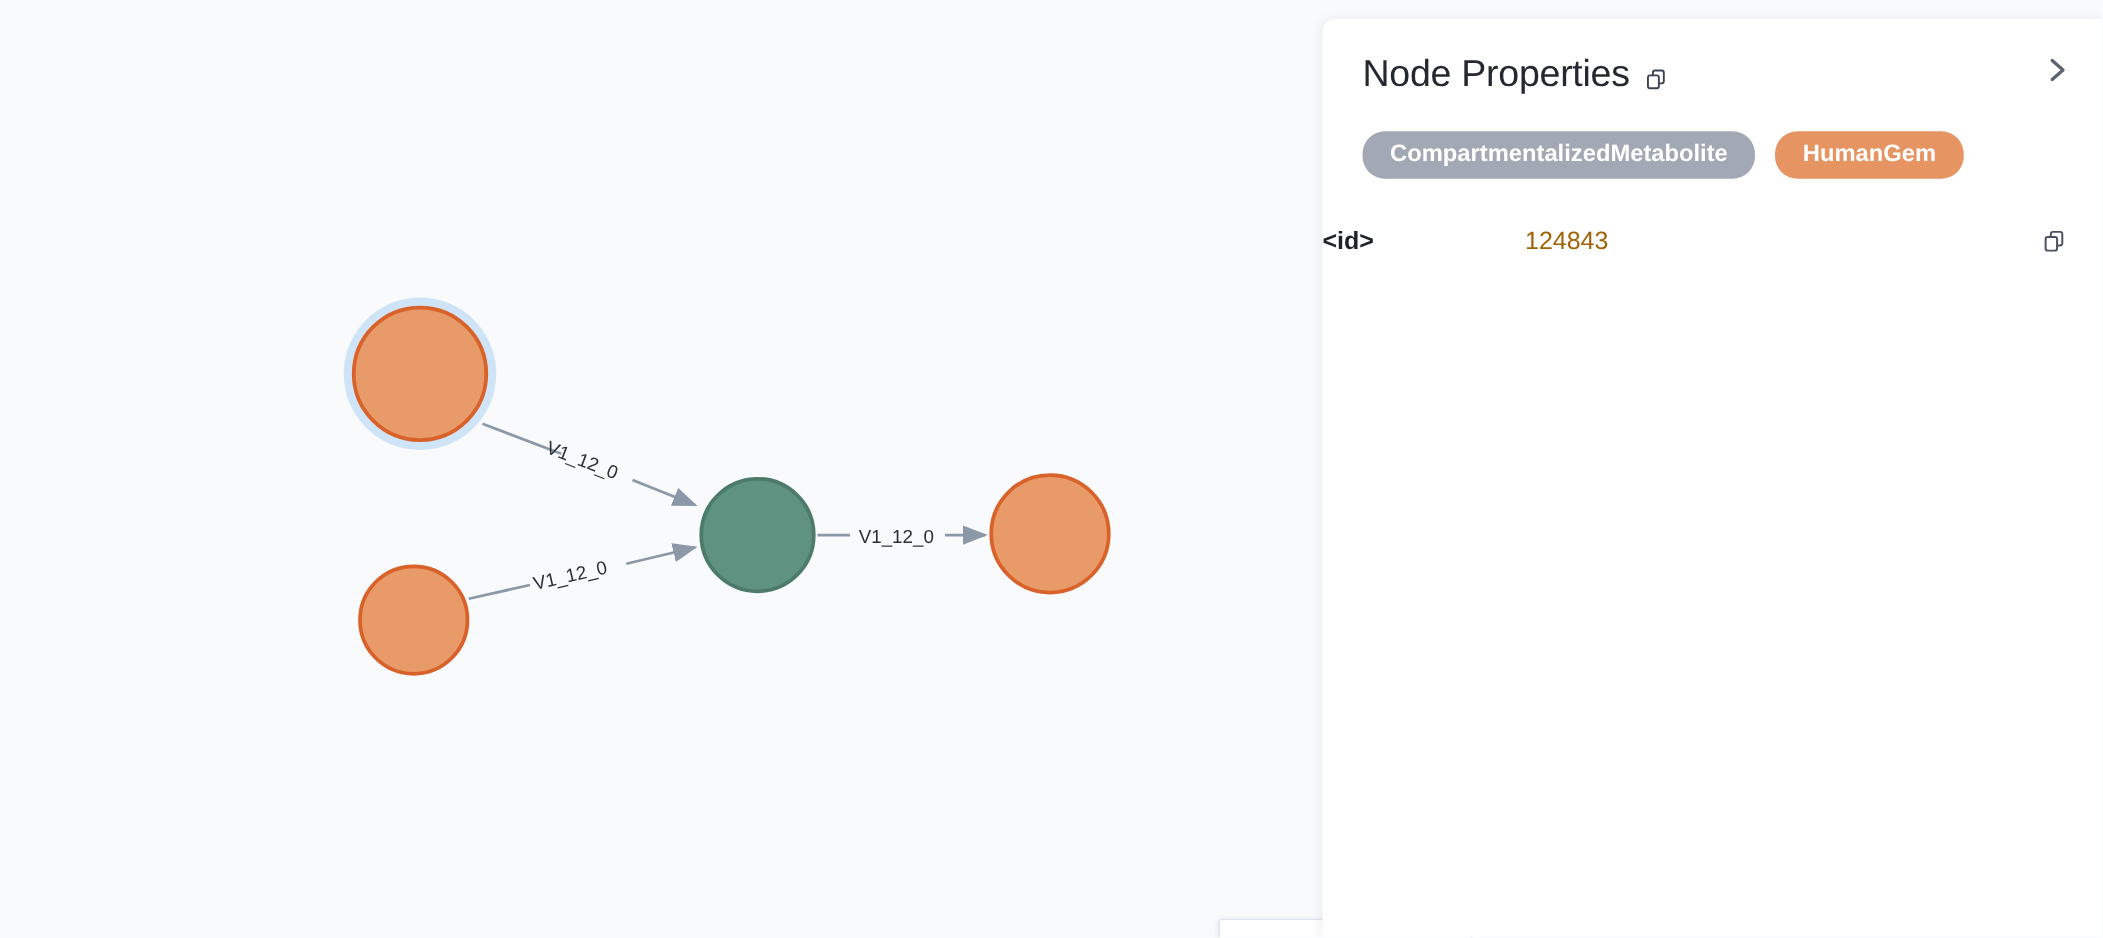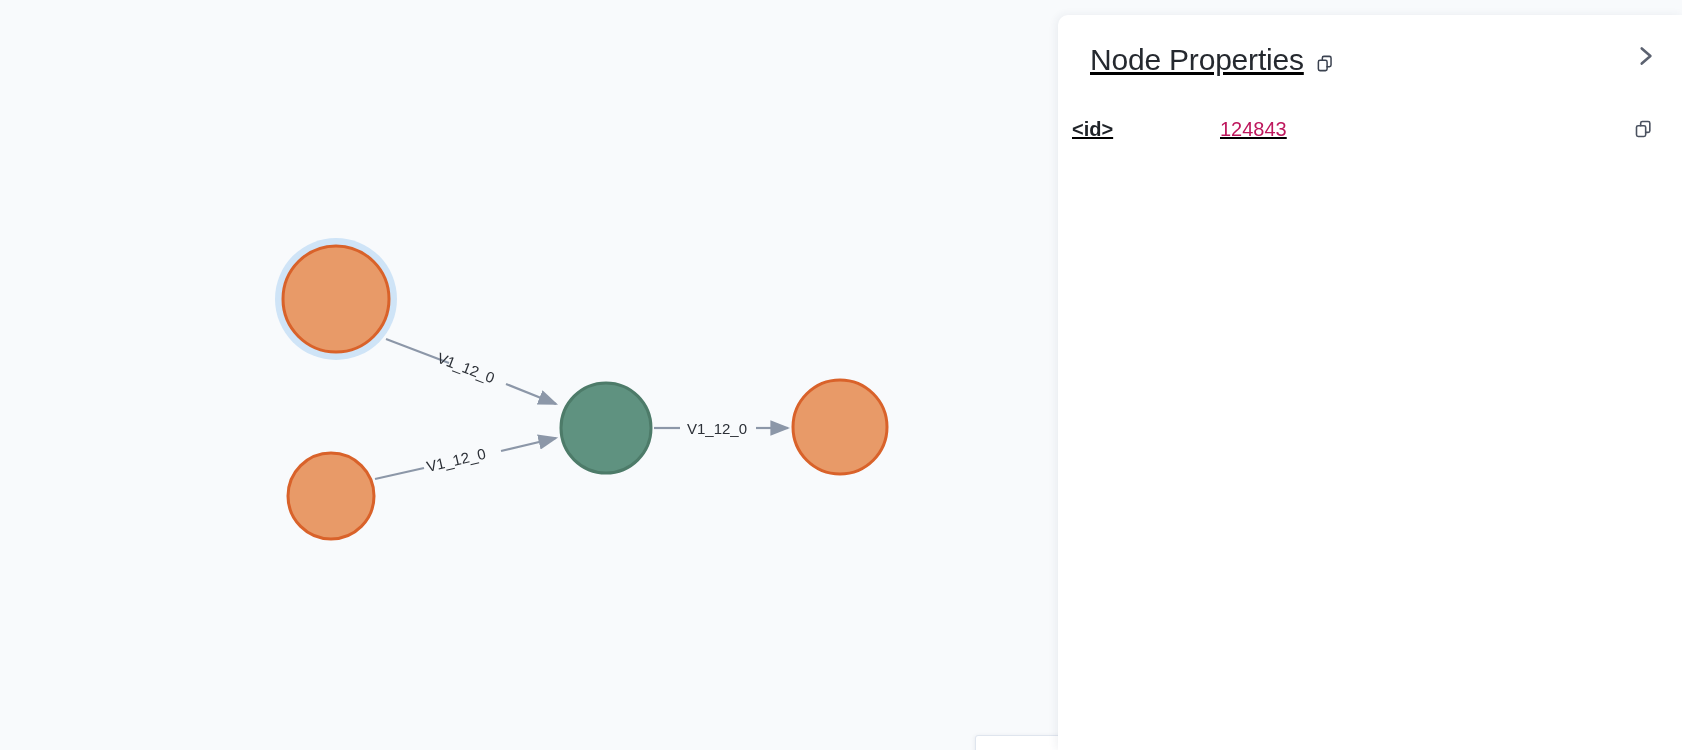--- a/index.html
+++ b/index.html
@@ -72,21 +72,20 @@
   #properties-panel {
     position: absolute;
     left: 1058px;
     top: 15px;
     width: 624px;
     height: 735px;
     background: #ffffff;
     border-top-left-radius: 10px;
     box-shadow: -2px 0 8px rgba(40,60,90,0.07);
     box-sizing: border-box;
-    text-decoration: underline;
   }
 
   .panel-header {
     position: relative;
     padding: 30px 0 0 32px;
     height: 64px;
     box-sizing: border-box;
   }
 
   .panel-title-row {
@@ -156,31 +155,30 @@
     box-sizing: border-box;
   }
 
   .prop-row.alt {
     background: #f4f5f7;
   }
 
   .prop-key {
     width: 162px;
     flex: none;
-    padding-left: 14px;
     box-sizing: border-box;
     font-size: 20px;
     font-weight: bold;
     color: #1f2328;
   }
 
   .prop-value {
     flex: 1 1 auto;
     font-size: 20px;
-    color: #be185d;
+    color: #a16207;
     white-space: nowrap;
     overflow: hidden;
     text-overflow: ellipsis;
   }
 
   .prop-copy {
     width: 20px;
     height: 20px;
     flex: none;
     cursor: pointer;
@@ -244,20 +242,24 @@
         </span>
       </div>
 
       <div class="collapse-btn">
         <svg viewBox="0 0 24 24" width="26" height="26" fill="none" stroke="#5c6270" stroke-width="2.4" stroke-linecap="round" stroke-linejoin="round">
           <polyline points="9 5 17 12 9 19"></polyline>
         </svg>
       </div>
     </div>
 
+    <div class="labels-row">
+      <span class="label-chip" style="background:#a2a9b4;">CompartmentalizedMetabolite</span>
+      <span class="label-chip" style="background:#e59462;">HumanGem</span>
+    </div>
 
     <div class="prop-table">
 
       <div class="prop-row">
         <span class="prop-key">&lt;id&gt;</span>
         <span class="prop-value">124843</span>
         <span class="prop-copy">
           <svg viewBox="0 0 24 24" width="20" height="20" fill="none" stroke="#4a515f" stroke-width="1.9" stroke-linecap="round" stroke-linejoin="round">
             <rect x="3" y="8" width="11" height="13" rx="2"></rect>
             <path d="M8 8V5a2 2 0 0 1 2-2h7a2 2 0 0 1 2 2v9a2 2 0 0 1-2 2h-3"></path>

